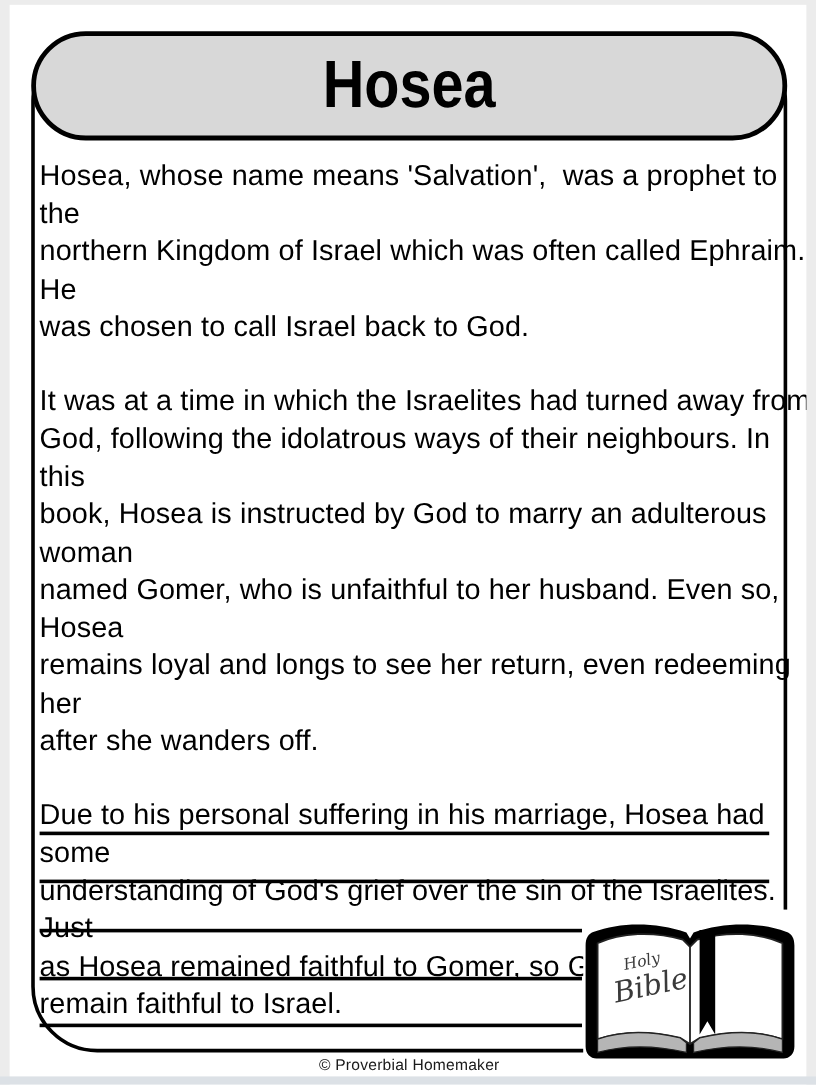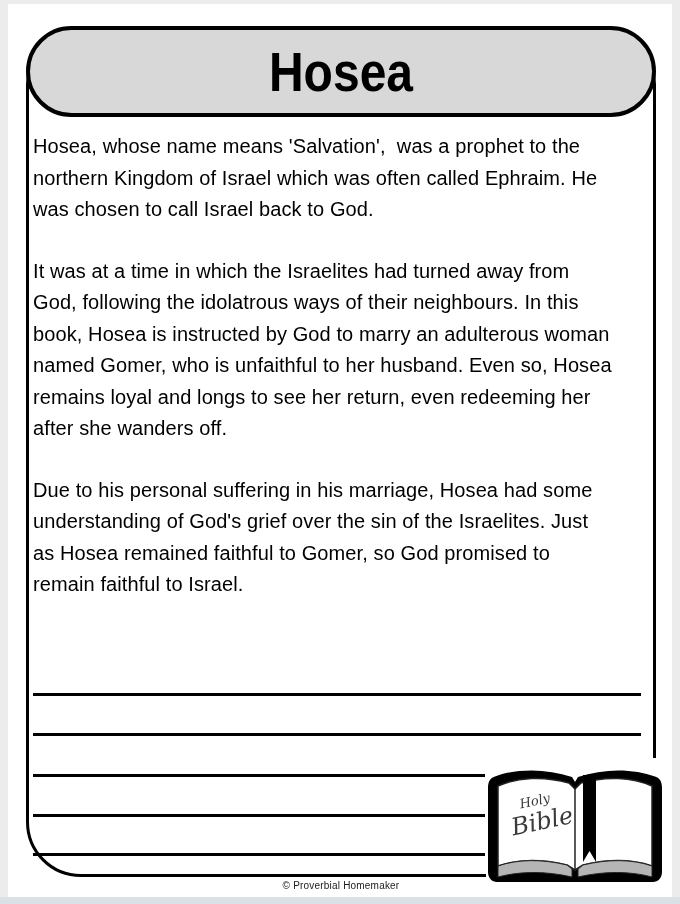--- a/index.html
+++ b/index.html
@@ -30,41 +30,41 @@
     border-radius:46px;z-index:3;
     display:flex;align-items:center;justify-content:center;
   }
   .title-pill .title{
     font-size:48px;font-weight:bold;color:#000;letter-spacing:0px;
     transform:scaleY(1.16);line-height:1;
   }
   
   .content{position:absolute;left:33px;top:131px;width:645px;z-index:2;}
   .para{
-    margin:0 0 30px 0;font-size:20px;line-height:31.5px;color:#000;
+    margin:0 0 30px 0;font-size:24px;line-height:31.5px;color:#000;
     white-space:pre-line;letter-spacing:0.1px;
   }
   .para.prompt{margin-top:33px;margin-bottom:0;}
   
   .rule{position:absolute;left:33px;height:3px;background:#000;z-index:2;}
   .rule.r1{top:693px;width:608px;}
   .rule.r2{top:733px;width:608px;}
   .rule.r3{top:774px;width:452px;}
   .rule.r4{top:814px;width:452px;}
   .rule.r5{top:853px;width:452px;}
   
   .bible{
     position:absolute;left:486px;top:758px;width:178px;height:128px;
     background:#ffffff;z-index:4;
   }
   .bible svg{display:block;}
   
   .footer{
     position:absolute;left:26px;top:880px;width:630px;text-align:center;
-    font-size:10px;color:#1a1a1a;z-index:5;letter-spacing:0.2px;
+    font-size:13px;color:#1a1a1a;z-index:5;letter-spacing:0.2px;
   }
 </style>
 </head>
 <body>
 
 <div class="screen">
 
   <div class="sheet"></div>
 
   <div class="page-border"></div>

